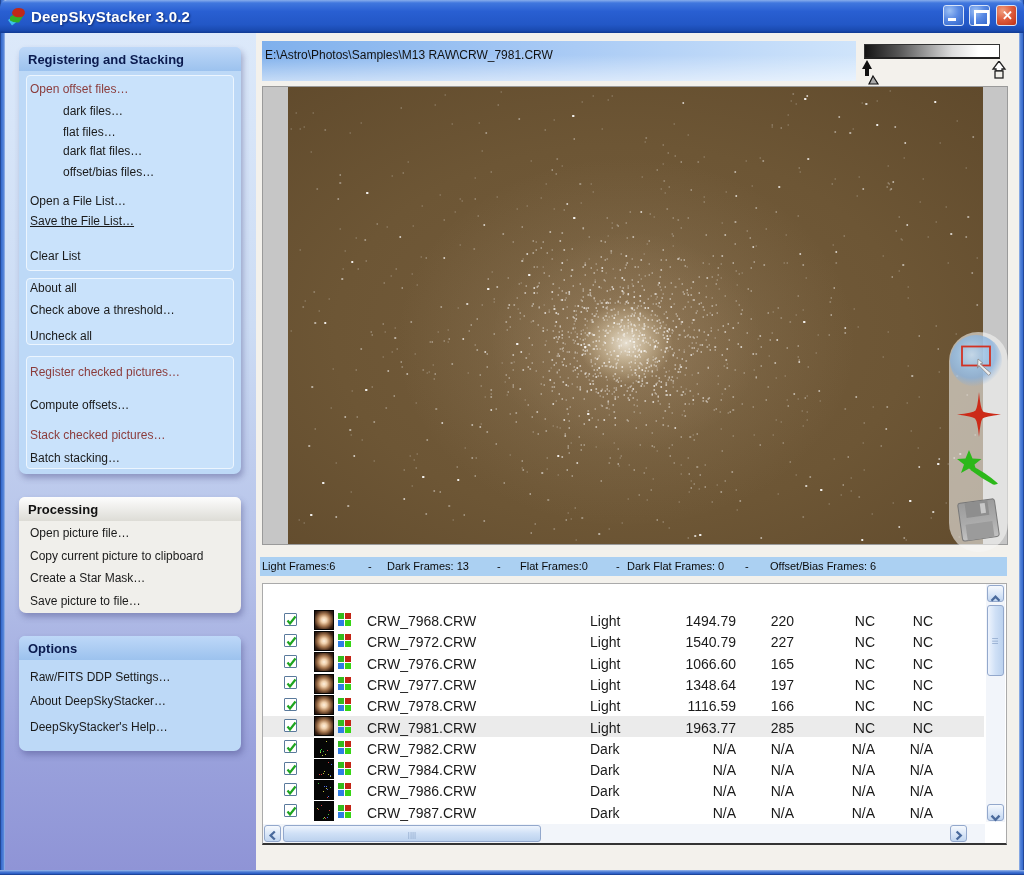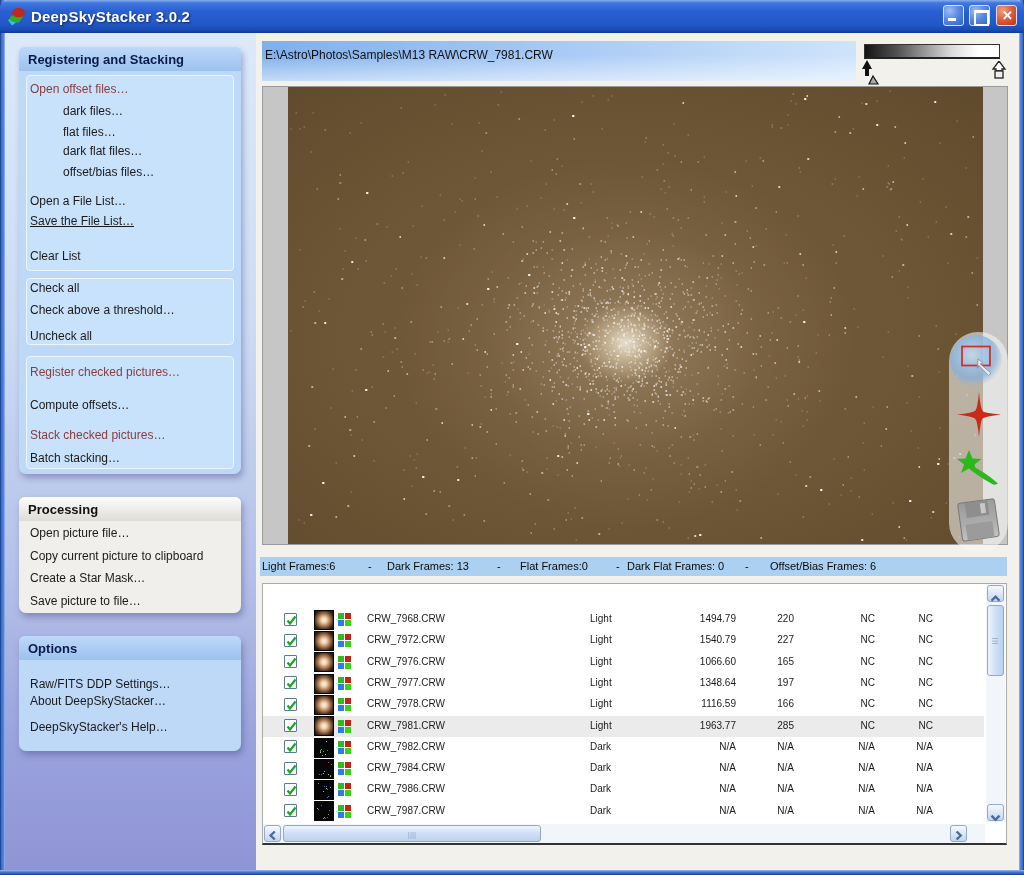--- a/index.html
+++ b/index.html
@@ -41,21 +41,21 @@
 
 #pic{position:absolute;left:6px;top:53px;width:746px;height:459px;border:1px solid #9a9a9a;background:#c6c6c6;}
 #img{position:absolute;left:25px;top:0px;width:695px;height:457px;overflow:hidden;}
 #infobar{position:absolute;left:4px;top:524px;width:747px;height:19px;background:#abd0f2;font-size:11px;color:#0a0a0a;}
 #infobar span{position:absolute;top:3px;}
 
 #tbl{position:absolute;left:6px;top:550px;width:745px;height:262px;background:#fff;border:1px solid #aaa;border-bottom:2px solid #333;}
 .hdr{position:absolute;left:0;top:0;width:721px;height:24px;background:linear-gradient(180deg,#fff 60%,#f4f4f2 100%);border-bottom:1px solid #e2e2e2;}
 .hdr .c{position:absolute;top:5px;font-size:11px;color:#222;}
 .hsep{position:absolute;top:3px;width:1px;height:18px;background:#d0d0d0;}
-.row{position:absolute;left:0;width:721px;height:21.3px;font-size:10px;color:#1a1a1a;}
+.row{position:absolute;left:0;width:721px;height:21.3px;font-size:14px;color:#1a1a1a;}
 .row.hl{background:#ebebeb;}
 .row .cell{position:absolute;top:4px;}
 .cbx{position:absolute;left:21px;top:3.5px;width:13px;height:13px;background:#fff;border:1px solid #5a7a9c;border-radius:1px;}
 .thumb{position:absolute;left:51px;top:0.8px;width:20px;height:20px;border:1px solid #050505;}
 .thumb.lt{background:radial-gradient(circle at 50% 50%,#fdf0de 0%,#f0d0ac 22%,#a97a52 48%,#3c2315 78%,#170d08 100%);}
 .thumb.dk{background:#060606;}
 .rgbi{position:absolute;left:75px;top:4px;width:13px;height:13px;}
 .rgbi i{position:absolute;width:6px;height:6px;}
 .rgbi .a{left:0;top:0;background:#33bb1d;}
 .rgbi .b{left:7px;top:0;background:#c22414;}
@@ -93,38 +93,38 @@
       <div class="ibox" style="top:231px;height:67px;"></div>
       <div class="ibox" style="top:309px;height:113px;"></div>
       <div class="lnk mar" style="top:34px;">Open offset files…</div>
       <div class="lnk ind" style="top:56px;">dark files…</div>
       <div class="lnk ind" style="top:77px;">flat files…</div>
       <div class="lnk ind" style="top:96px;">dark flat files…</div>
       <div class="lnk ind" style="top:117px;">offset/bias files…</div>
       <div class="lnk" style="top:146px;">Open a File List…</div>
       <div class="lnk" style="top:166px;text-decoration:underline;">Save the File List…</div>
       <div class="lnk" style="top:201px;">Clear List</div>
-      <div class="lnk" style="top:233px;">Check all</div>
+      <div class="lnk" style="top:233px;">About all</div>
       <div class="lnk" style="top:255px;">Check above a threshold…</div>
       <div class="lnk" style="top:281px;">Uncheck all</div>
       <div class="lnk mar" style="top:317px;">Register checked pictures…</div>
       <div class="lnk" style="top:350px;">Compute offsets…</div>
       <div class="lnk mar" style="top:380px;">Stack checked pictures…</div>
       <div class="lnk" style="top:403px;">Batch stacking…</div>
     </div>
     <div class="sec white" style="top:464px;height:116px;">
       <div class="sechead">Processing</div>
       <div class="lnk" style="top:28px;">Open picture file…</div>
       <div class="lnk" style="top:51px;">Copy current picture to clipboard</div>
       <div class="lnk" style="top:73px;">Create a Star Mask…</div>
       <div class="lnk" style="top:96px;">Save picture to file…</div>
     </div>
     <div class="sec blue" style="top:603px;height:115px;">
       <div class="sechead">Options</div>
-      <div class="lnk" style="top:40px;">Raw/FITS DDP Settings…</div>
+      <div class="lnk" style="top:33px;">Raw/FITS DDP Settings…</div>
       <div class="lnk" style="top:57px;">About DeepSkyStacker…</div>
       <div class="lnk" style="top:83px;">DeepSkyStacker's Help…</div>
     </div>
   </div>
   <div id="main">
     <div id="pathbar">
         <span>E:\Astro\Photos\Samples\M13 RAW\CRW_7981.CRW</span>
       </div>
     <div id="gslider"></div>
     <svg id="lmark" style="position:absolute;left:605px;top:27px;" width="22" height="26" viewBox="0 0 22 26">

